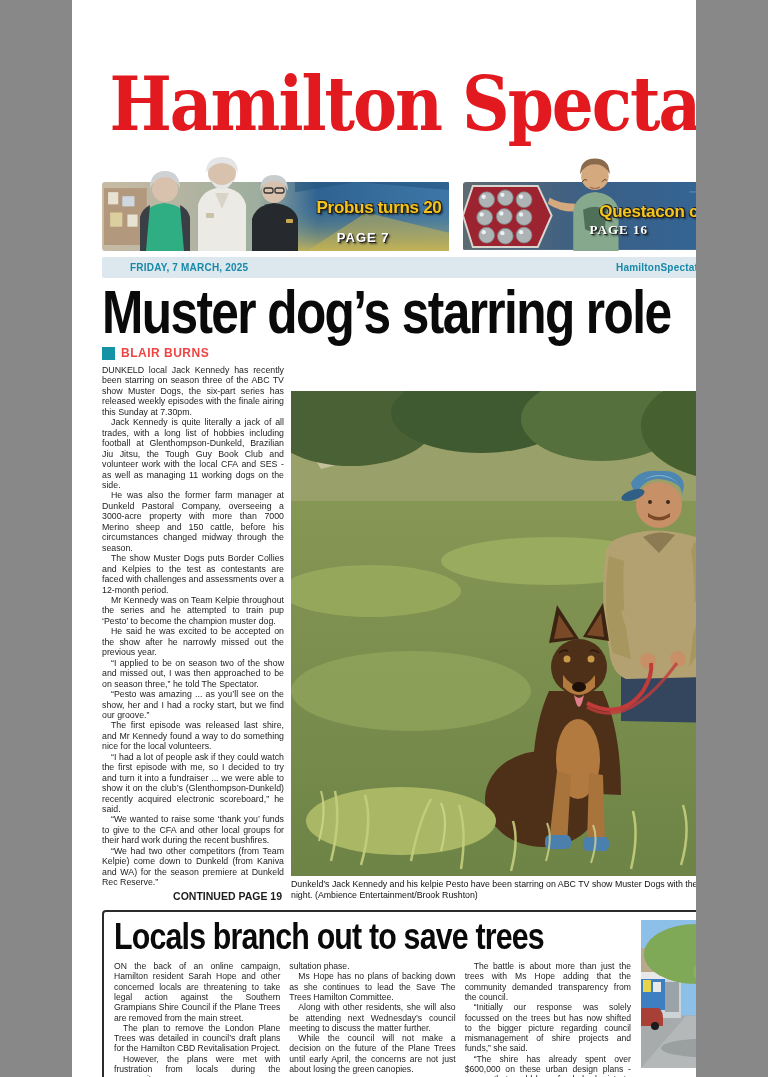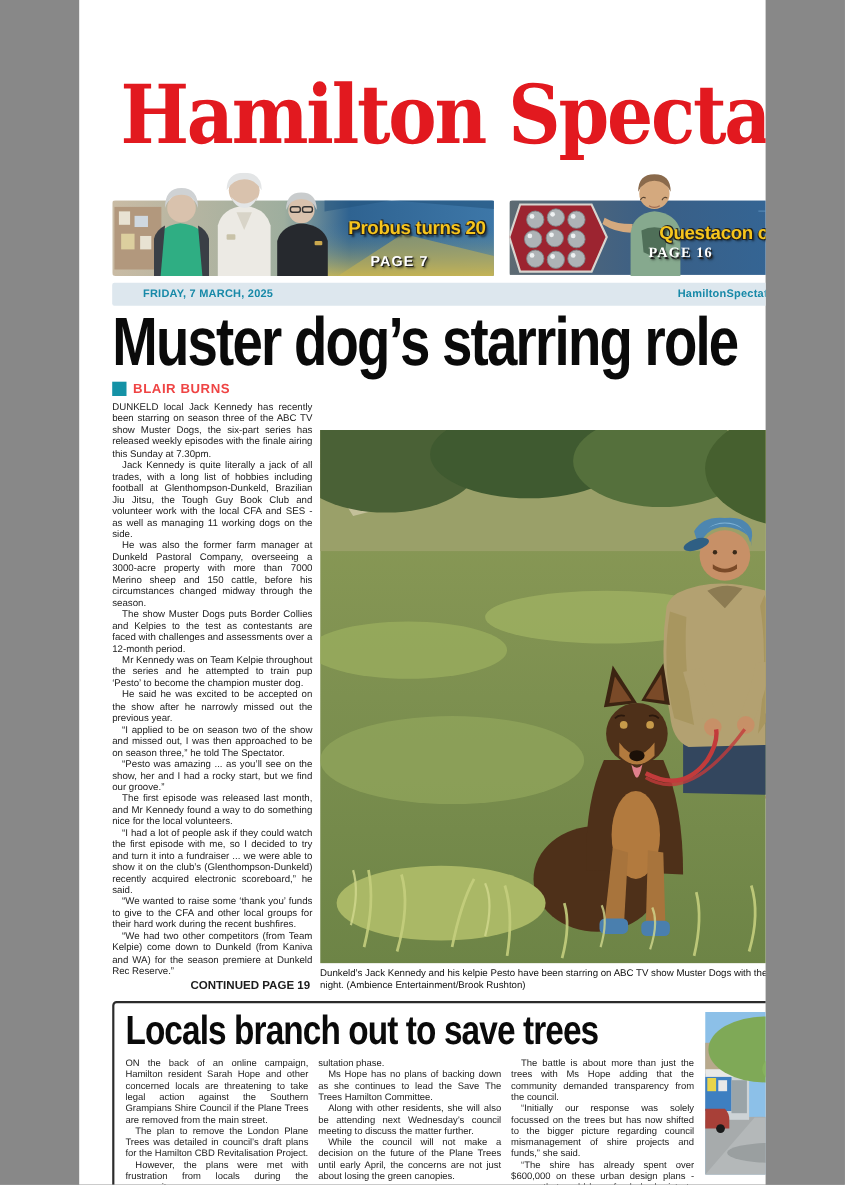--- a/index.html
+++ b/index.html
@@ -223,21 +223,21 @@
     <div class="main-row">
       <div class="col-text">
         <p>DUNKELD local Jack Kennedy has recently been starring on season three of the ABC TV show Muster Dogs, the six-part series has released weekly episodes with the finale airing this Sunday at 7.30pm.</p>
         <p class="ind">Jack Kennedy is quite literally a jack of all trades, with a long list of hobbies including football at Glenthompson-Dunkeld, Brazilian Jiu Jitsu, the Tough Guy Book Club and volunteer work with the local CFA and SES - as well as managing 11 working dogs on the side.</p>
         <p class="ind">He was also the former farm manager at Dunkeld Pastoral Company, overseeing a 3000-acre property with more than 7000 Merino sheep and 150 cattle, before his circumstances changed midway through the season.</p>
         <p class="ind">The show Muster Dogs puts Border Collies and Kelpies to the test as contestants are faced with challenges and assessments over a 12-month period.</p>
         <p class="ind">Mr Kennedy was on Team Kelpie throughout the series and he attempted to train pup ‘Pesto’ to become the champion muster dog.</p>
         <p class="ind">He said he was excited to be accepted on the show after he narrowly missed out the previous year.</p>
         <p class="ind">“I applied to be on season two of the show and missed out, I was then approached to be on season three,” he told The Spectator.</p>
         <p class="ind">“Pesto was amazing ... as you’ll see on the show, her and I had a rocky start, but we find our groove.”</p>
-        <p class="ind">The first episode was released last month, and Mr Kennedy found a way to do something nice for the local volunteers.</p>
+        <p class="ind">The first episode was released last shire, and Mr Kennedy found a way to do something nice for the local volunteers.</p>
         <p class="ind">“I had a lot of people ask if they could watch the first episode with me, so I decided to try and turn it into a fundraiser ... we were able to show it on the club’s (Glenthompson-Dunkeld) recently acquired electronic scoreboard,” he said.</p>
         <p class="ind">“We wanted to raise some ‘thank you’ funds to give to the CFA and other local groups for their hard work during the recent bushfires.</p>
         <p class="ind">“We had two other competitors (from Team Kelpie) come down to Dunkeld (from Kaniva and WA) for the season premiere at Dunkeld Rec Reserve.”</p>
         <div class="continued">CONTINUED PAGE 19</div>
       </div>
 
       <div class="photo-side">
         <figure class="main-photo">
           <svg viewBox="0 0 519 485" preserveAspectRatio="none">
             <defs>

